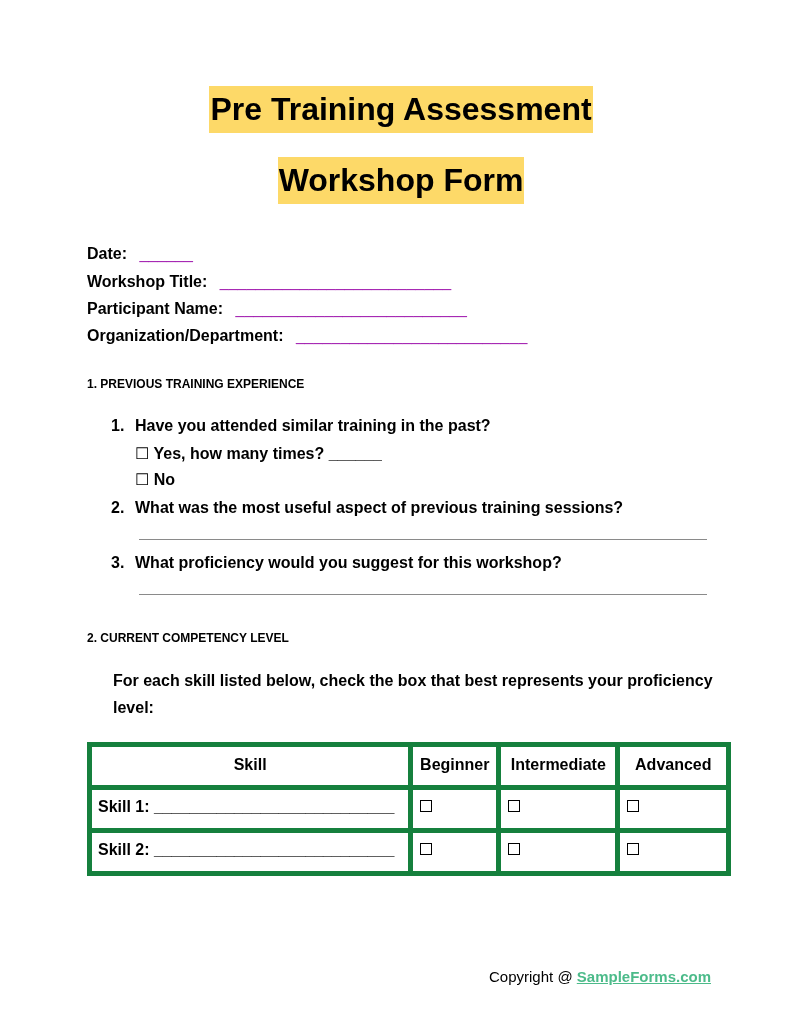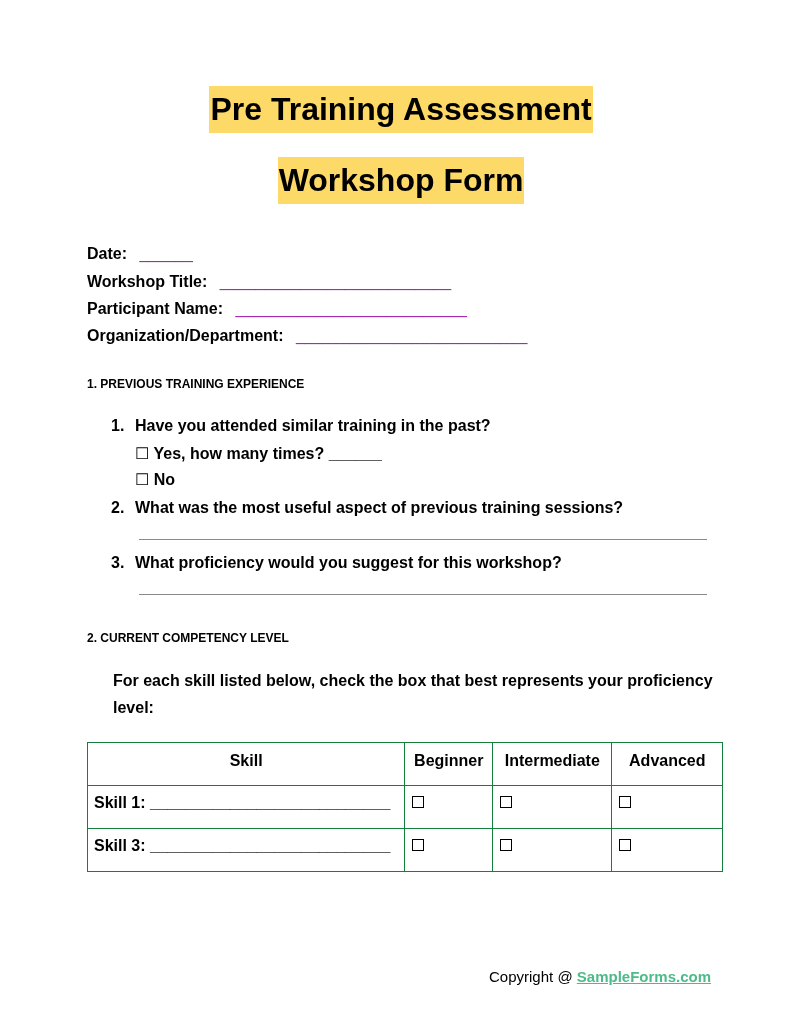--- a/index.html
+++ b/index.html
@@ -54,21 +54,21 @@
       position: absolute; left: 87px; width: 620px;
       font-weight: bold; font-size: 16px; line-height: 27px;
     }
 
     table.skills {
       position: absolute; left: 87px; top: 742px;
       border-collapse: collapse;
       font-size: 16px;
     }
     table.skills th, table.skills td {
-      border: 1px solid #15803d;
+      border: 5px solid #15803d;
       height: 43px;
       vertical-align: top;
     }
     table.skills th {
       font-weight: bold; text-align: center; padding-top: 9px;
     }
     table.skills td {
       font-weight: bold; padding: 8px 14px 0 6px;
       white-space: pre;
     }
@@ -128,21 +128,21 @@
     </tr>
   </thead>
   <tbody>
     <tr>
       <td>Skill 1: ___________________________</td>
       <td class="chk"><span class="cb"></span></td>
       <td class="chk"><span class="cb"></span></td>
       <td class="chk"><span class="cb"></span></td>
     </tr>
     <tr>
-      <td>Skill 3: ___________________________</td>
+      <td>Skill 2: ___________________________</td>
       <td class="chk"><span class="cb"></span></td>
       <td class="chk"><span class="cb"></span></td>
       <td class="chk"><span class="cb"></span></td>
     </tr>
   </tbody>
 </table>
 
 <div class="footer"><span>Copyright @ </span><span class="brand">SampleForms.com</span></div>
 
 </body></html>

